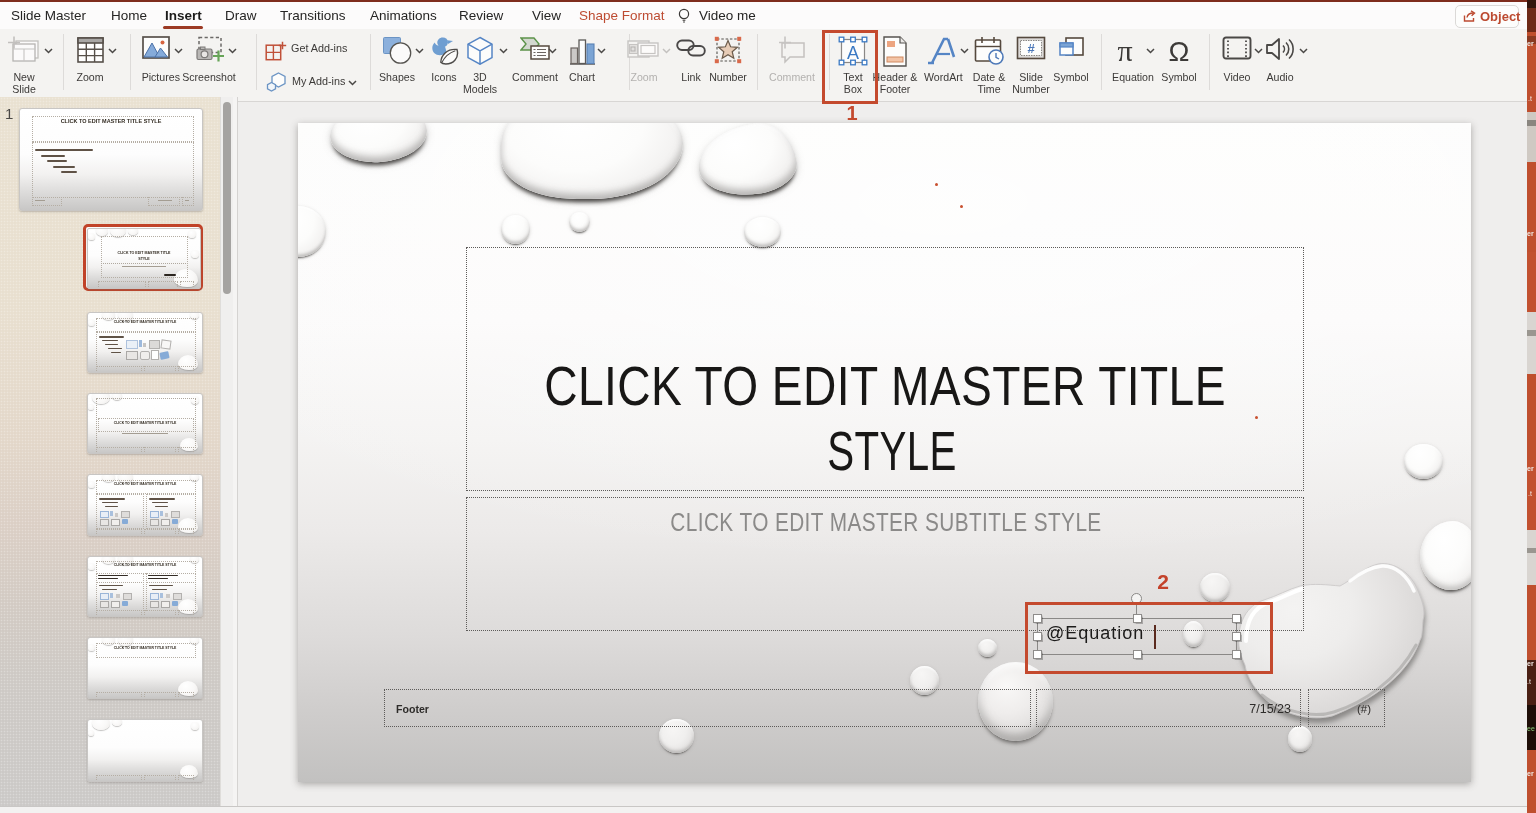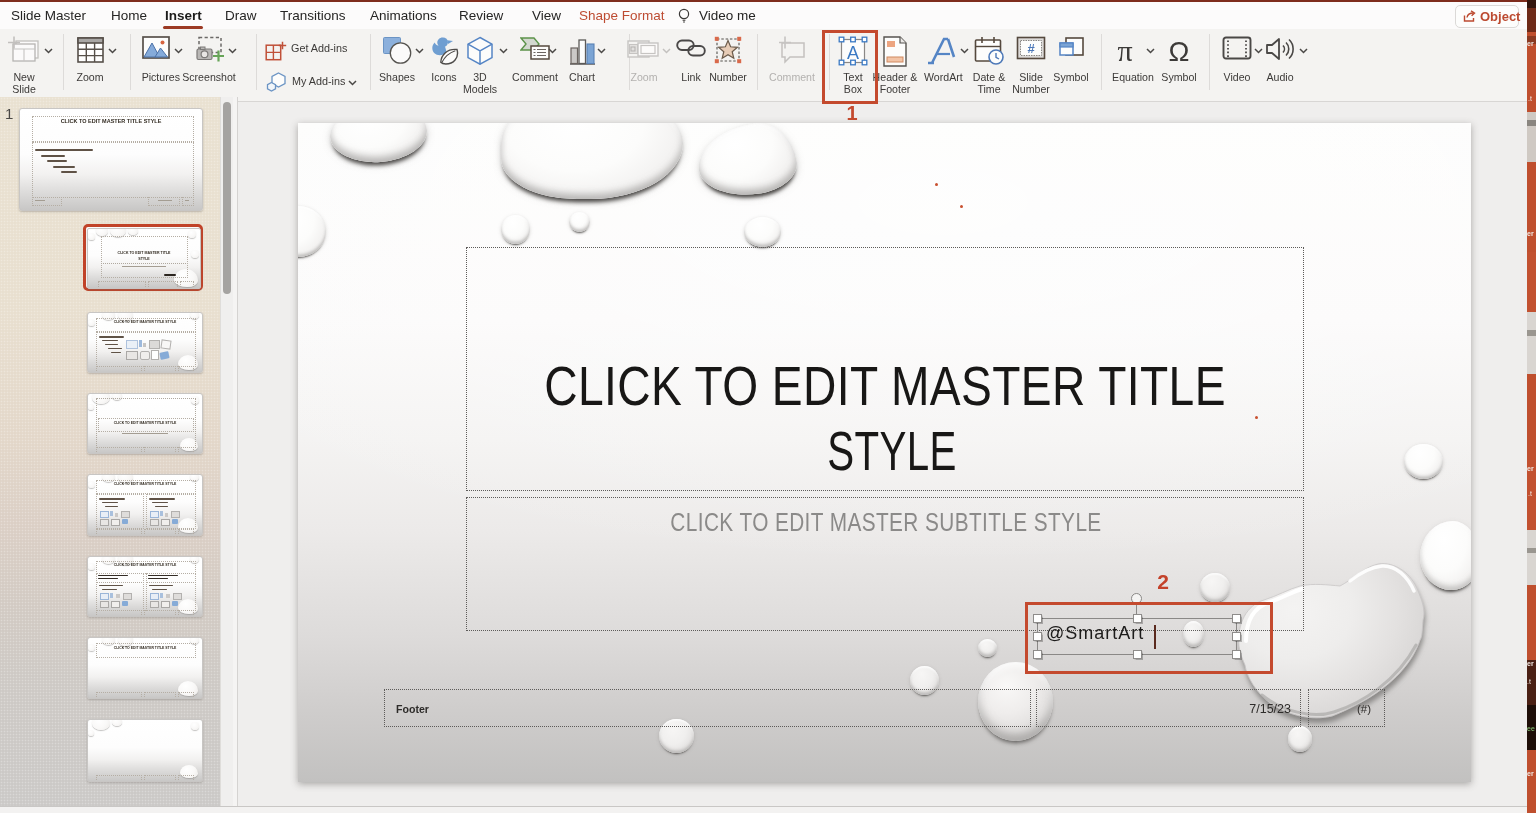--- a/index.html
+++ b/index.html
@@ -626,21 +626,21 @@
     <div class="hnd" style="left:735px;top:491px;"></div>
     <div class="hnd" style="left:835px;top:491px;"></div>
     <div class="hnd" style="left:934px;top:491px;"></div>
     <div class="hnd" style="left:735px;top:509px;"></div>
     <div class="hnd" style="left:934px;top:509px;"></div>
     <div class="hnd" style="left:735px;top:527px;"></div>
     <div class="hnd" style="left:835px;top:527px;"></div>
     <div class="hnd" style="left:934px;top:527px;"></div>
     <div style="position:absolute;left:833px;top:470px;width:9px;height:9px;border:1.3px solid #8a8886;border-radius:50%;background:#f5f4f3;z-index:26;"></div>
 
-    <div style="position:absolute;left:748px;top:500px;font-size:18px;color:#1c1b1a;letter-spacing:1px;z-index:27;">@SmartArt</div>
+    <div style="position:absolute;left:748px;top:500px;font-size:18px;color:#1c1b1a;letter-spacing:1px;z-index:27;">@Equation</div>
     <div style="position:absolute;left:856px;top:502px;width:1.6px;height:24px;background:#5a2a1e;z-index:27;"></div>
   </div>
   <div id="redbox2"></div>
   <div id="lbl2">2</div>
 </div>
 <div id="strip">
   <div class="sb" style="top:0;height:8px;background:#33150d;"></div>
   <div class="sb" style="top:8px;height:24px;background:#6e2a18;"></div>
   <div class="sb" style="top:32px;height:80px;background:#bf4f2e;"></div>
   <div class="sb" style="top:36px;height:8px;background:#8a3a22;"></div>

